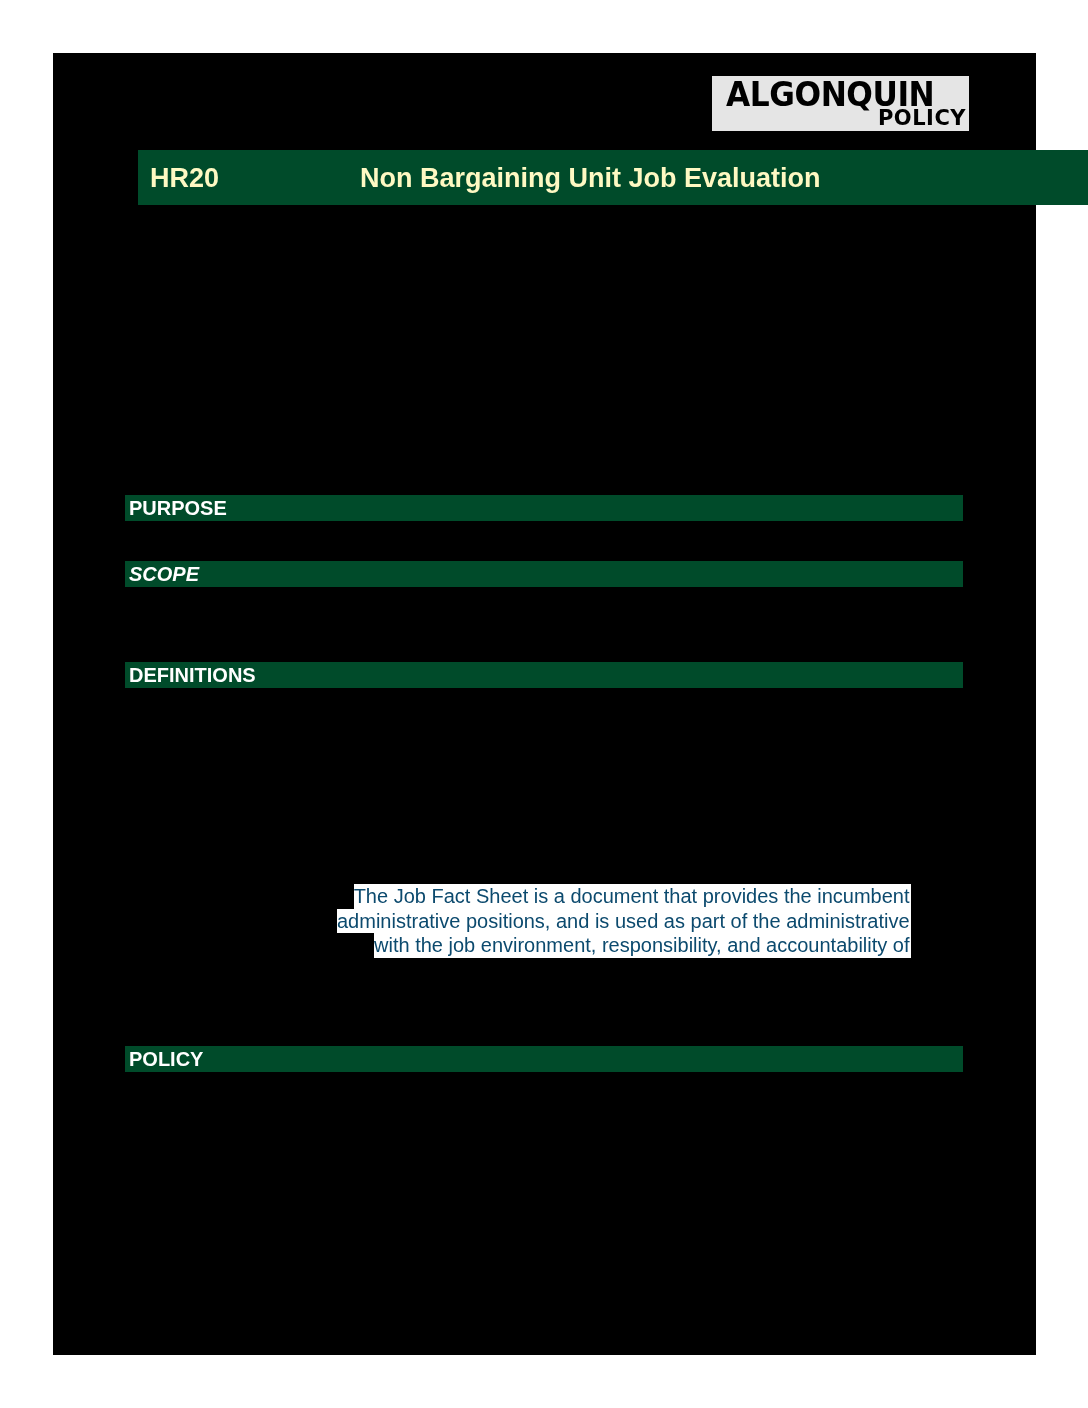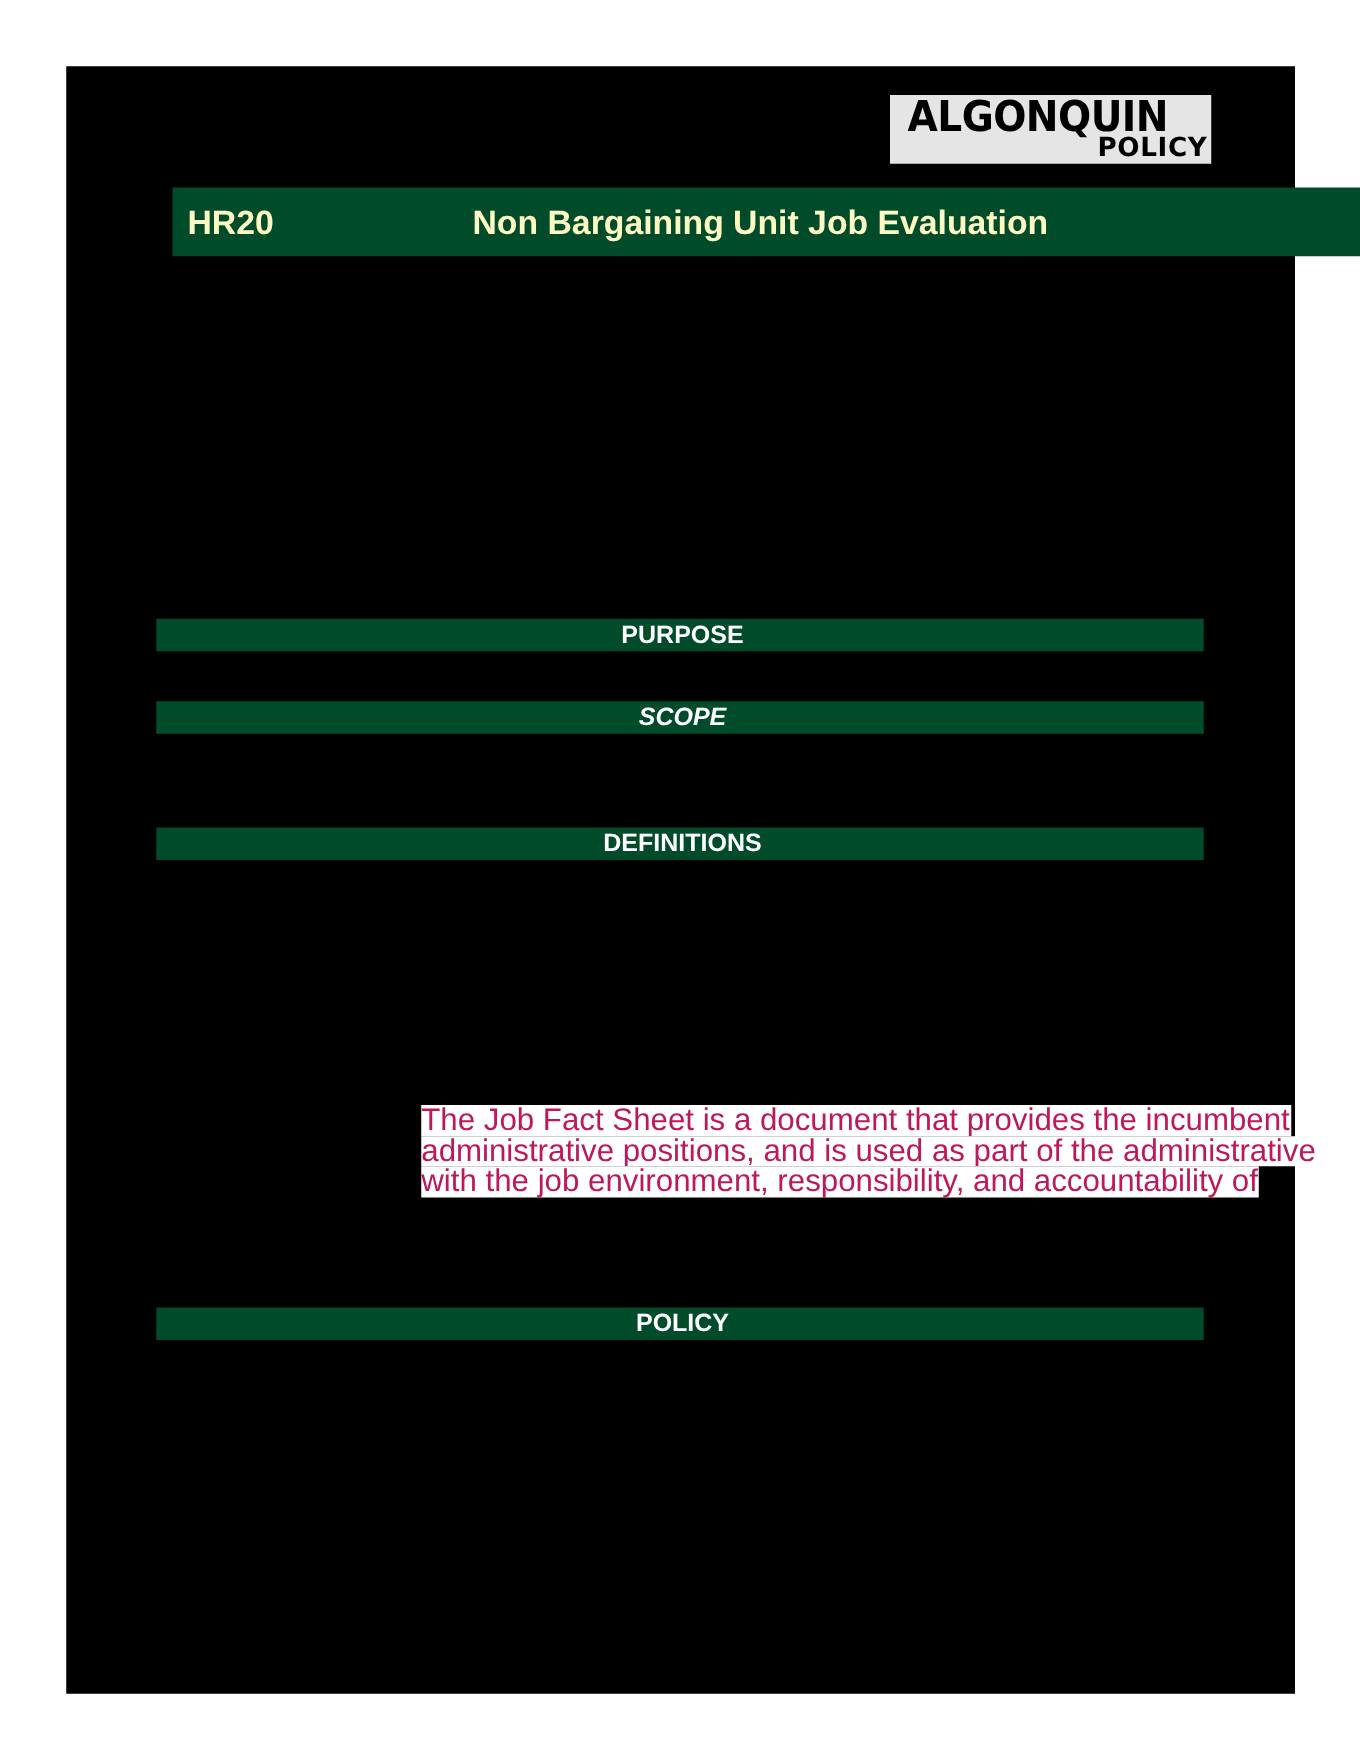--- a/index.html
+++ b/index.html
@@ -71,46 +71,46 @@
       font-size: 27px;
     }
     .title-code {
       position: absolute;
       left: 12px;
       top: 14px;
       line-height: 28px;
     }
     .title-text {
       position: absolute;
-      left: 240px;
+      left: 222px;
       top: 14px;
       line-height: 28px;
       white-space: nowrap;
     }
     .section-bar {
       position: absolute;
       left: 125px;
       width: 838px;
       height: 26px;
       background: #004b2a;
       color: #ffffff;
       font-weight: bold;
       font-size: 20px;
       line-height: 26px;
       box-sizing: border-box;
       padding-left: 4px;
       white-space: nowrap;
-      text-align: center;
     }
     .highlight-block {
       position: absolute;
       left: 337px;
       top: 884px;
-      font-size: 25px;
-      color: #be185d;
+      font-size: 20px;
+      color: #0c4a6e;
+      text-align: right;
     }
     .hl-line {
       display: block;
       height: 24.5px;
       line-height: 24.5px;
       white-space: nowrap;
     }
     .hl-line span {
       background: #ffffff;
       display: inline-block;

